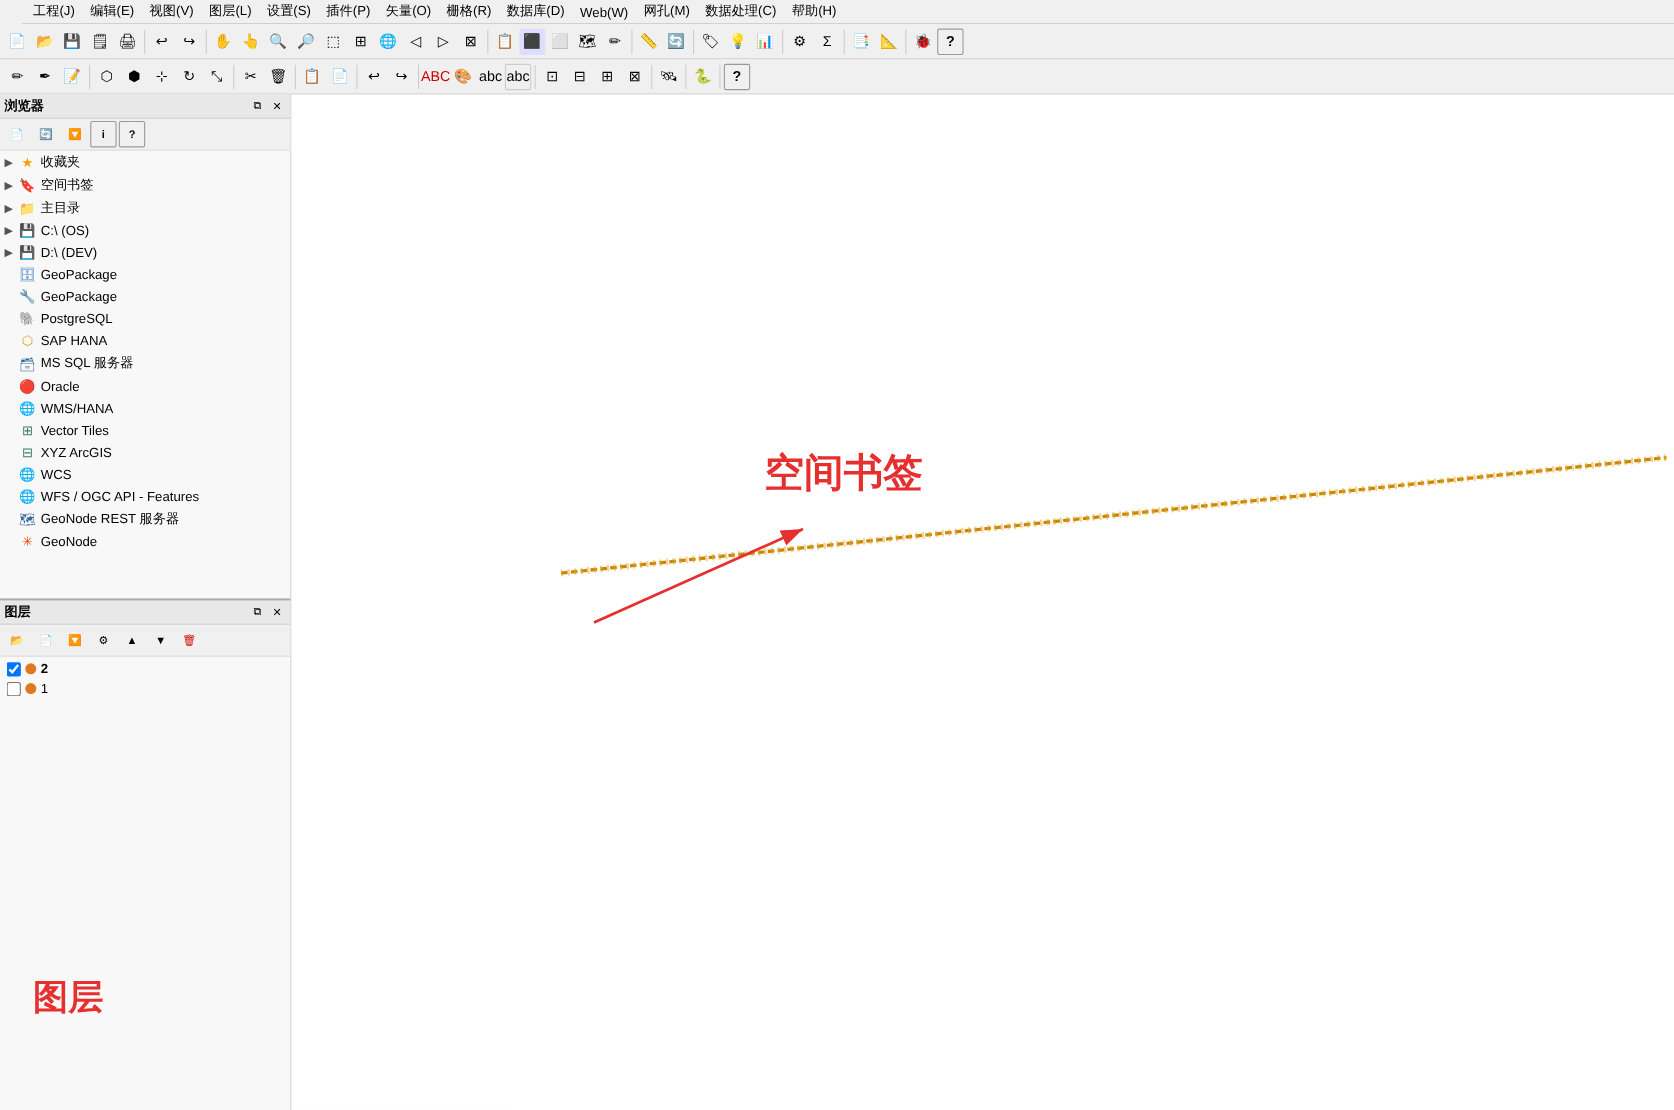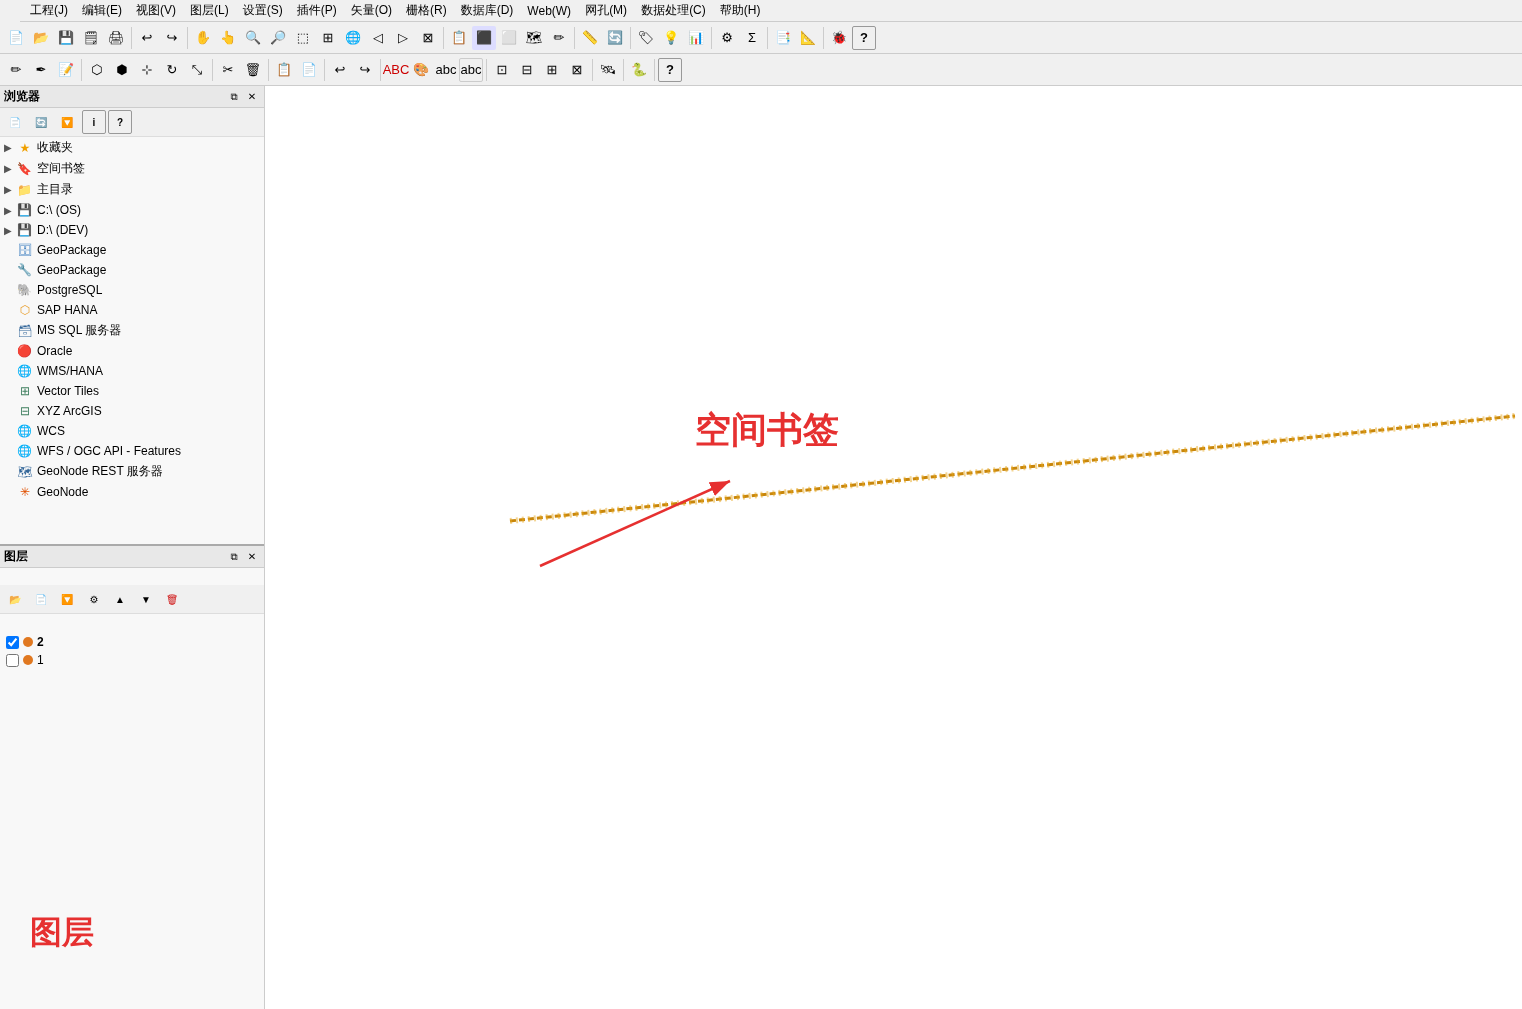--- a/index.html
+++ b/index.html
@@ -61,21 +61,21 @@
     .icon-wms { color: #3060c0; }
     .icon-vtiles { color: #408060; }
     .icon-xyztiles { color: #408060; }
     .icon-wcs { color: #3060c0; }
     .icon-wfs { color: #3060c0; }
     .icon-arcgis { color: #336699; }
     .icon-geonode { color: #e05000; }
 
     
     #browser-panel { height: 460px; }
-    #layers-panel { height: calc(100% - 460px); gap: 17px; }
+    #layers-panel { height: calc(100% - 460px); }
   </style>
 </head>
 <body>
 
 <div id="menubar">
   <span class="menu-item">工程(J)</span>
   <span class="menu-item">编辑(E)</span>
   <span class="menu-item">视图(V)</span>
   <span class="menu-item">图层(L)</span>
   <span class="menu-item">设置(S)</span>

